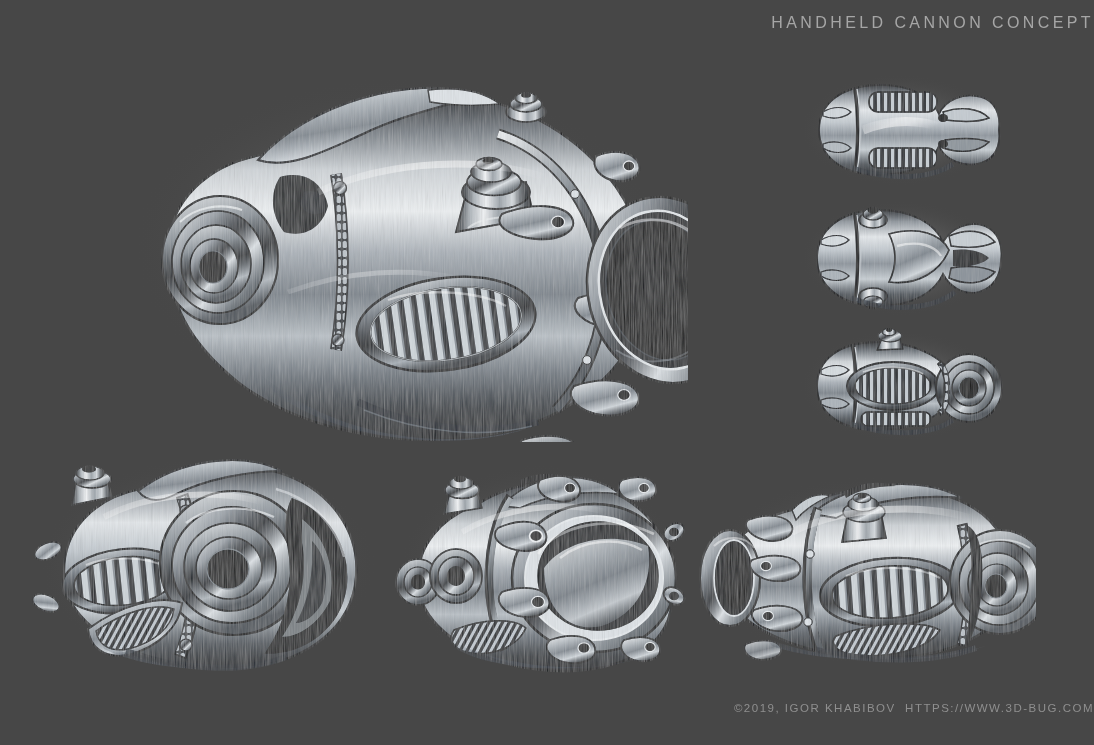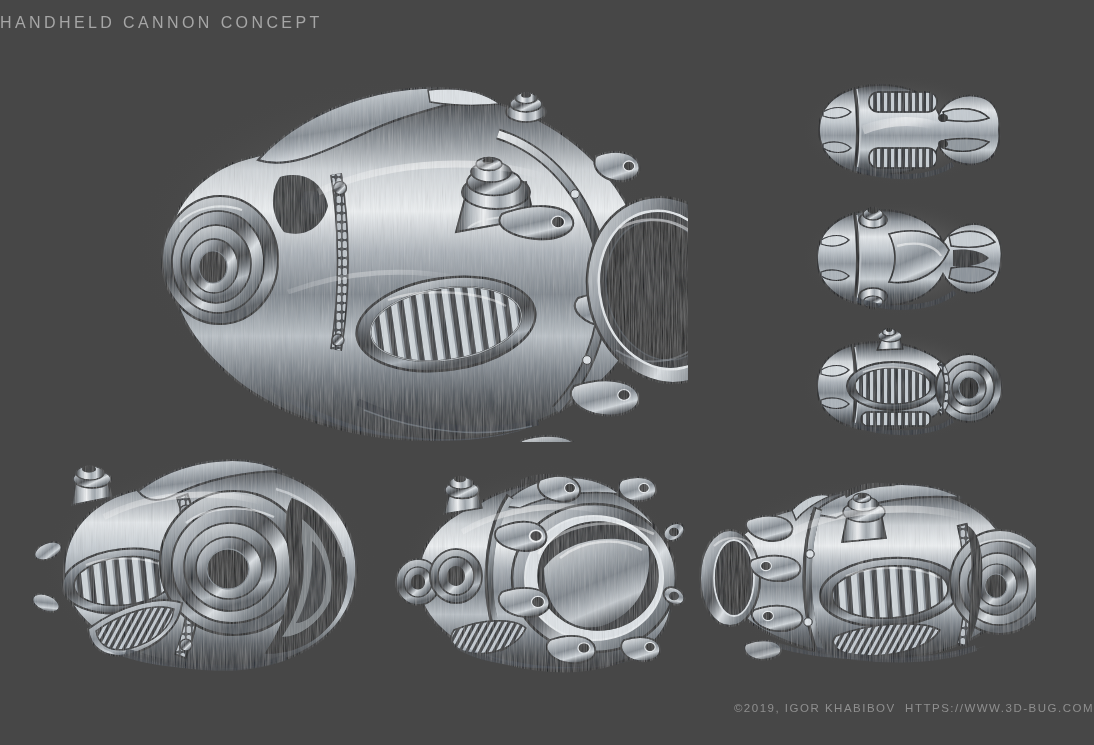--- a/index.html
+++ b/index.html
@@ -17,21 +17,21 @@
   #sheet {
     position: absolute;
     inset: 0;
     background: #474747;
   }
   .title {
     position: absolute;
     top: 14px;
     left: 0;
     width: 1094px;
-    text-align: left;
+    text-align: right;
     color: #a6a6a6;
     font-size: 16px;
     letter-spacing: 3.4px;
     font-weight: 400;
     text-transform: uppercase;
     font-family: "Liberation Sans", sans-serif;
     white-space: pre;
   }
   .footer {
     position: absolute;

